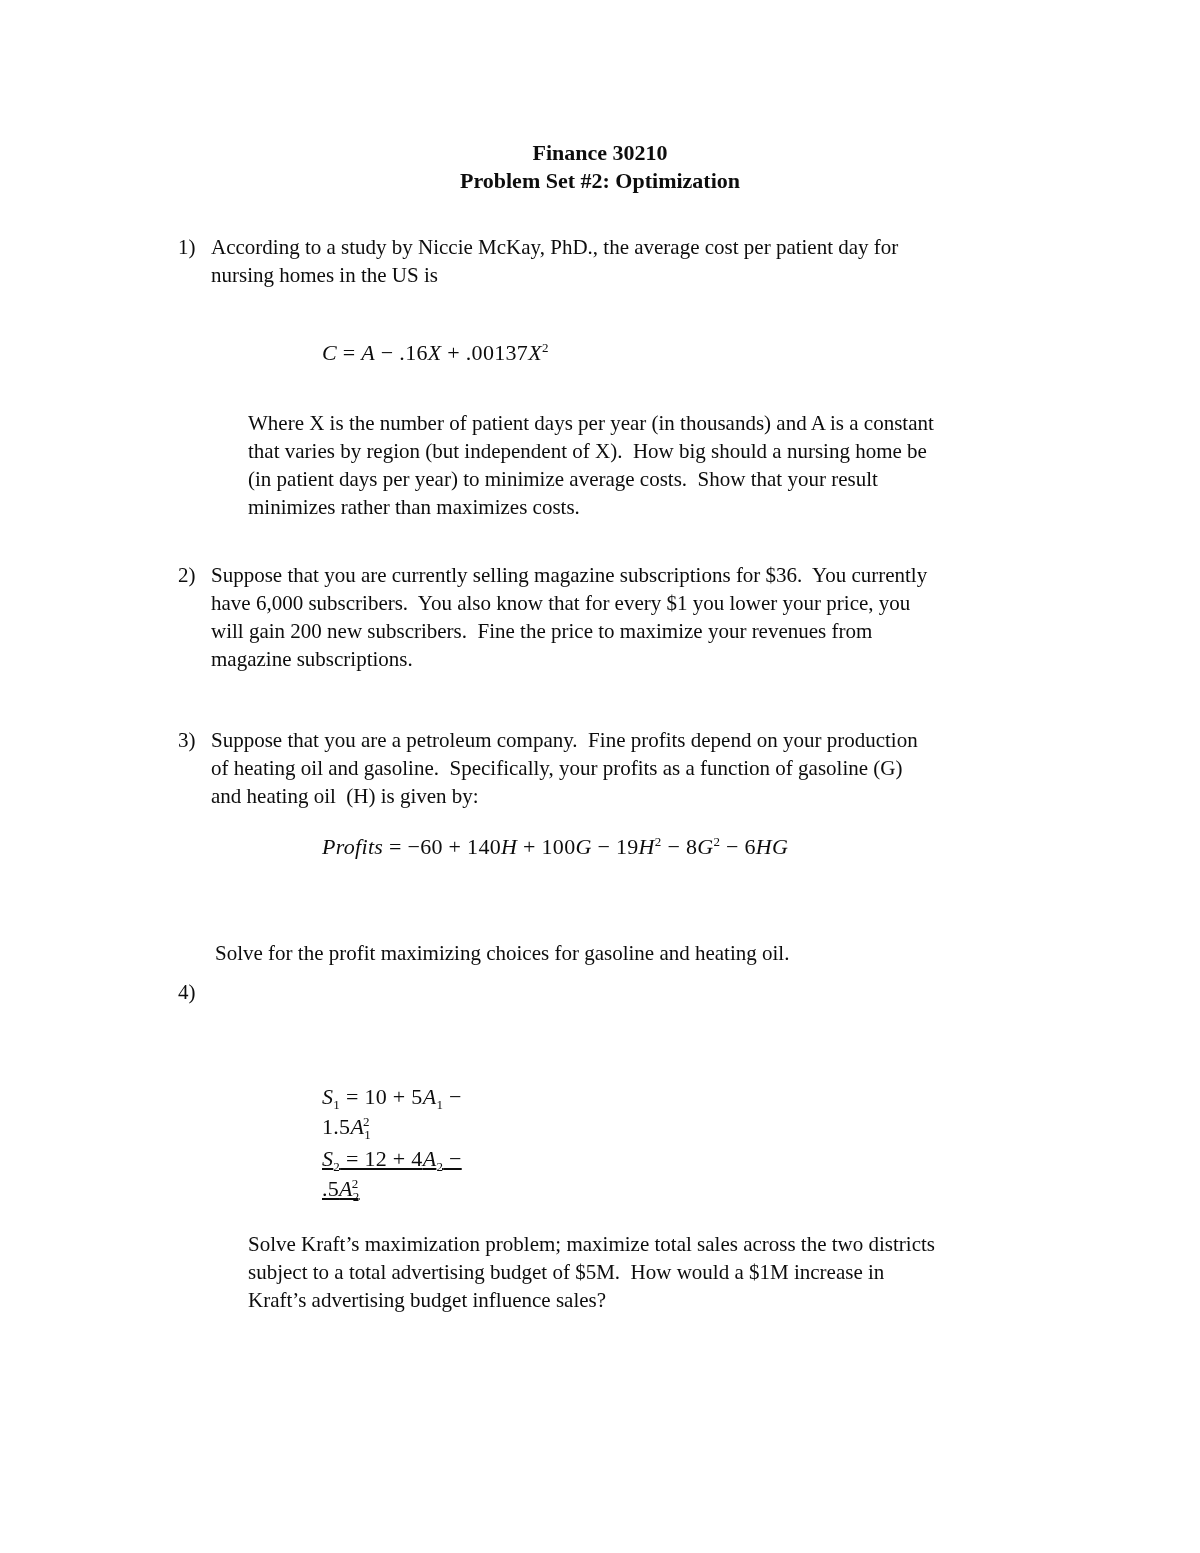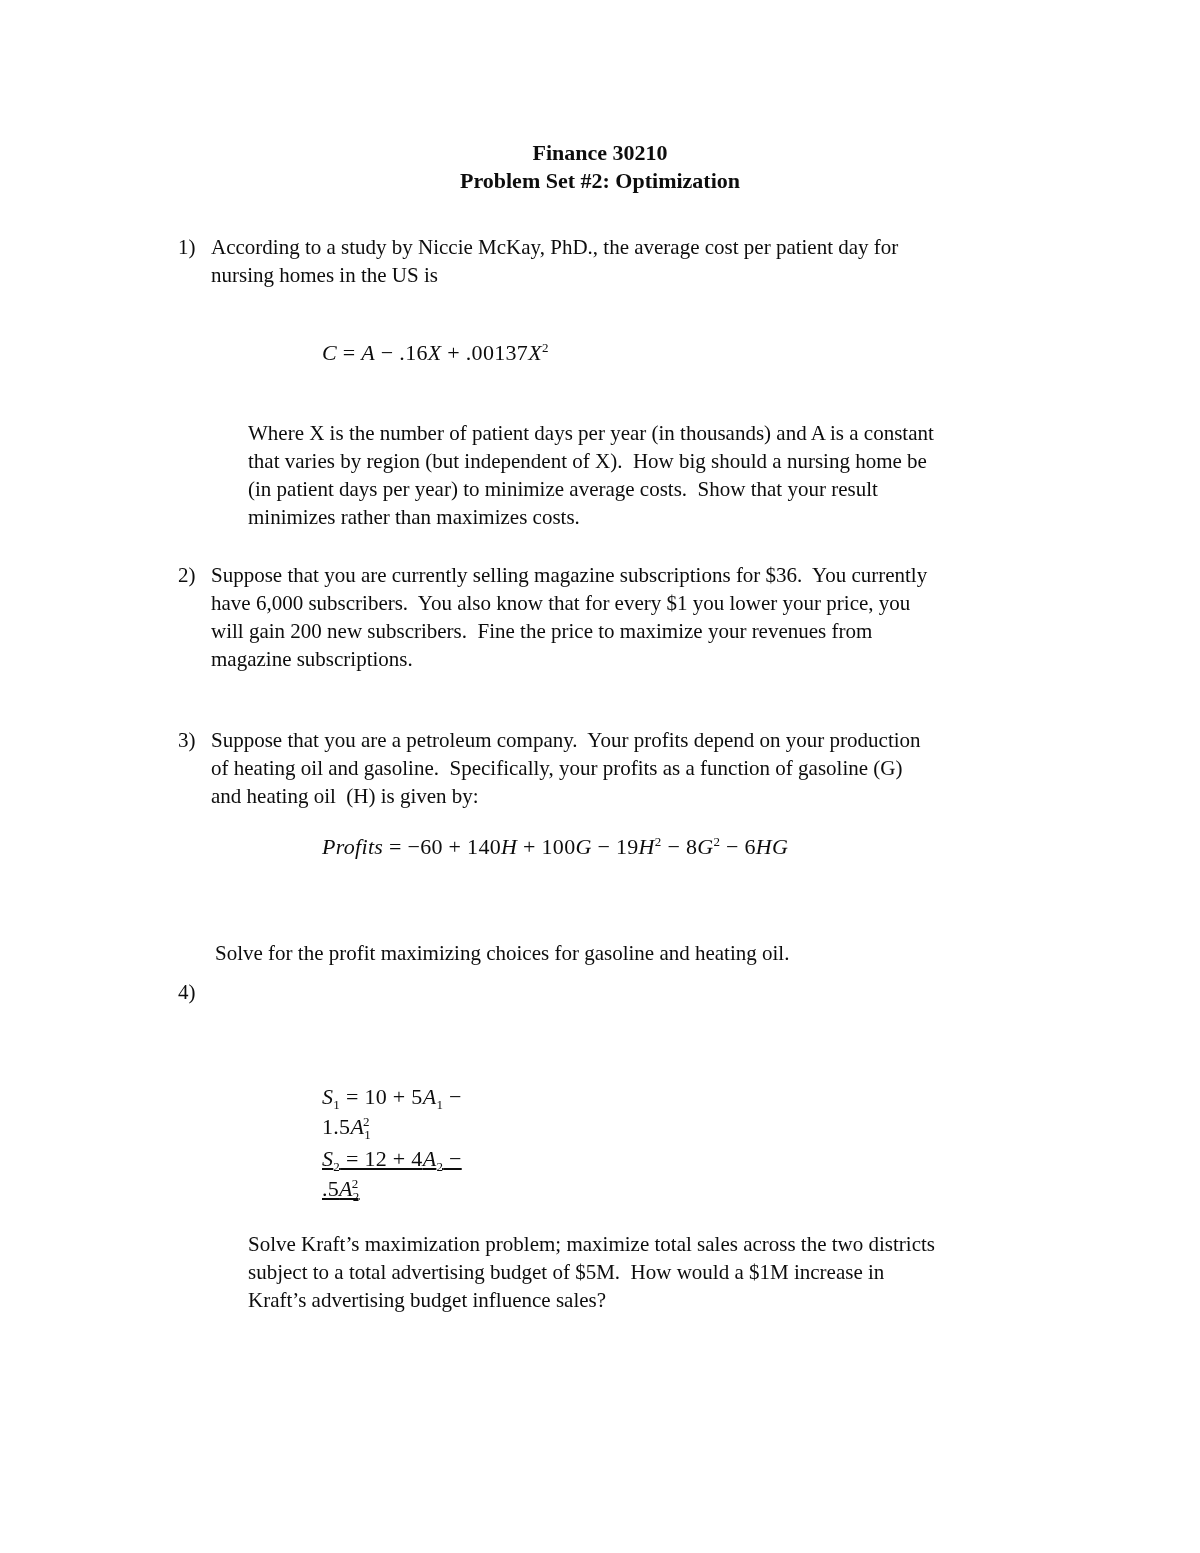--- a/index.html
+++ b/index.html
@@ -66,36 +66,36 @@
   </div>
 
   <div class="abs problem" style="top:233px; left:178px; width:860px;">
     <span class="pnum">1)</span>
     <div class="ptext">According to a study by Niccie McKay, PhD., the average cost per patient day for
 nursing homes in the US is</div>
   </div>
 
   <div class="abs formula" style="top:338px; left:322px;"><span class="it">C</span><span> = </span><span class="it">A</span><span> − .16</span><span class="it">X</span><span> + .00137</span><span class="it">X</span><sup>2</sup></div>
 
-  <div class="abs ppara" style="top:419px; left:248px; width:800px;">Where X is the number of patient days per year (in thousands) and A is a constant
+  <div class="abs ppara" style="top:409px; left:248px; width:800px;">Where X is the number of patient days per year (in thousands) and A is a constant
 that varies by region (but independent of X).  How big should a nursing home be
 (in patient days per year) to minimize average costs.  Show that your result
 minimizes rather than maximizes costs.</div>
 
   <div class="abs problem" style="top:561px; left:178px; width:880px;">
     <span class="pnum">2)</span>
     <div class="ptext">Suppose that you are currently selling magazine subscriptions for $36.  You currently
 have 6,000 subscribers.  You also know that for every $1 you lower your price, you
 will gain 200 new subscribers.  Fine the price to maximize your revenues from
 magazine subscriptions.</div>
   </div>
 
   <div class="abs problem" style="top:726px; left:178px; width:880px;">
     <span class="pnum">3)</span>
-    <div class="ptext">Suppose that you are a petroleum company.  Your profits depend on your production
+    <div class="ptext">Suppose that you are a petroleum company.  Fine profits depend on your production
 of heating oil and gasoline.  Specifically, your profits as a function of gasoline (G)
 and heating oil  (H) is given by:</div>
   </div>
 
   <div class="abs formula" style="top:832px; left:322px;"><span class="it">Profits</span><span> = −60 + 140</span><span class="it">H</span><span> + 100</span><span class="it">G</span><span> − 19</span><span class="it">H</span><sup>2</sup><span> − 8</span><span class="it">G</span><sup>2</sup><span> − 6</span><span class="it">HG</span></div>
 
   <div class="abs pline" style="top:939px; left:215px; width:840px;">Solve for the profit maximizing choices for gasoline and heating oil.</div>
 
   <div class="abs problem" style="top:978px; left:178px; width:880px;">
     <span class="pnum">4)</span>

